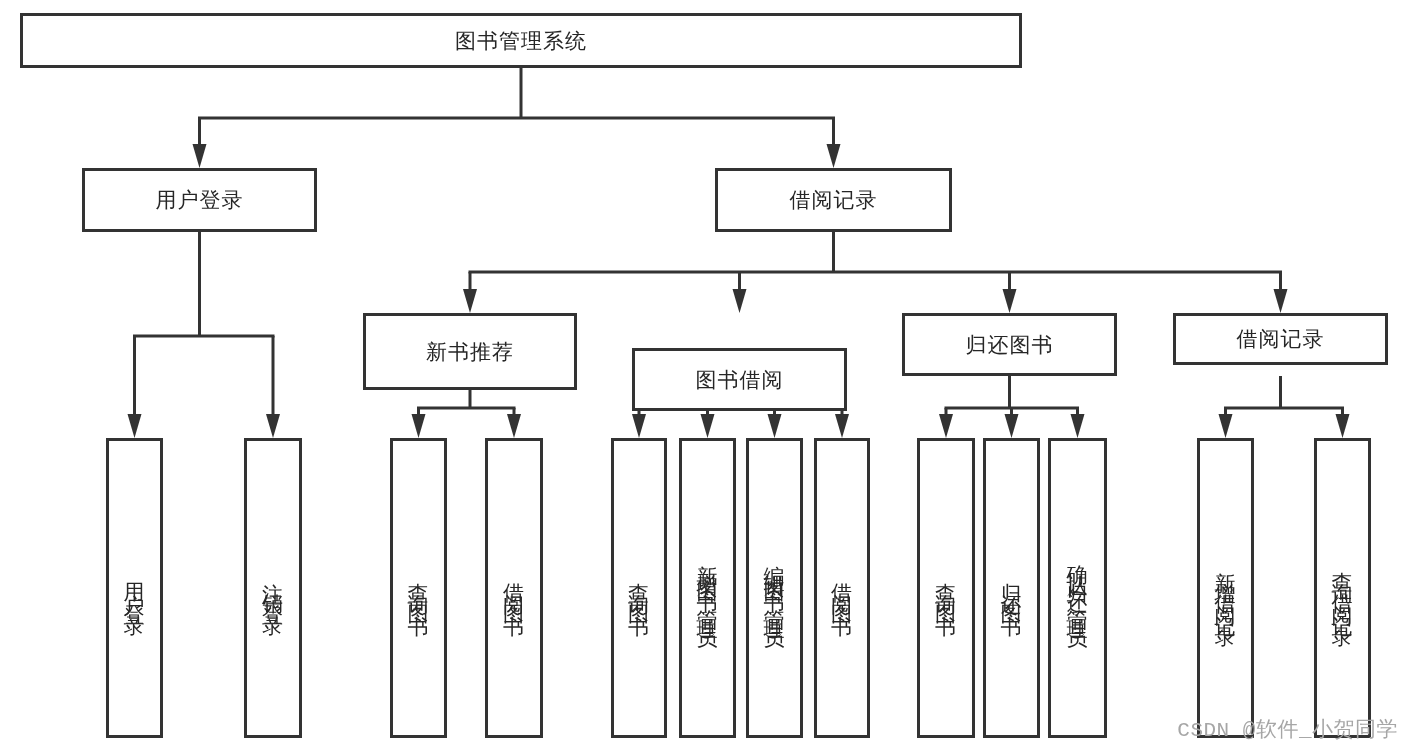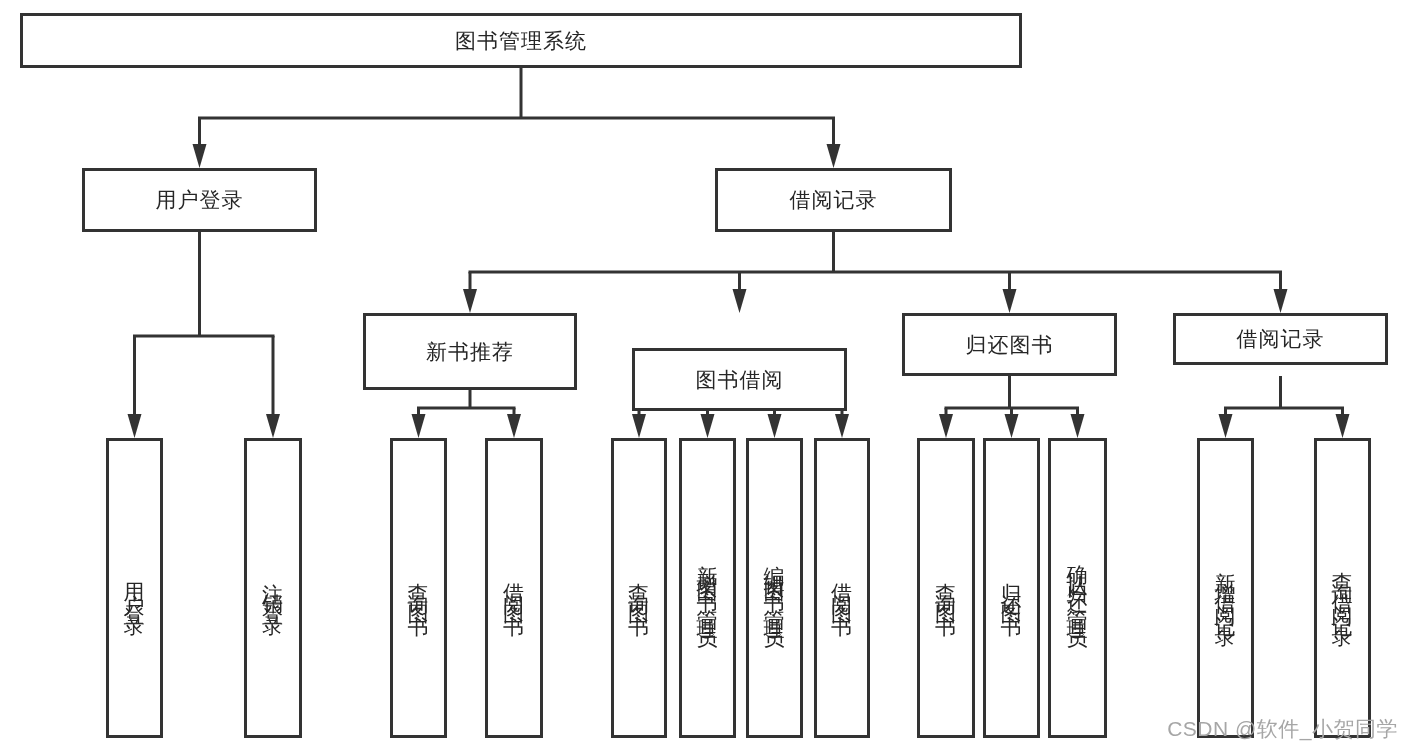--- a/index.html
+++ b/index.html
@@ -45,20 +45,21 @@
   }
   .watermark {
     position: absolute;
     right: 7px;
     bottom: 4px;
     font-size: 21px;
     letter-spacing: 0.5px;
     color: var(--watermark-color, #a6a6a6);
     z-index: 5;
     white-space: nowrap;
+    font-family: Liberation Mono, monospace;
   }
 </style>
 </head>
 <body>
 
 <div class="stage">
   <svg class="wires" width="1405" height="747" viewBox="0 0 1405 747">
       <line x1="521" y1="68" x2="521" y2="118" stroke="#333333" stroke-width="3"></line>
       <line x1="198" y1="118" x2="835" y2="118" stroke="#333333" stroke-width="3"></line>
       <line x1="199.5" y1="118" x2="199.5" y2="150" stroke="#333333" stroke-width="3"></line>

